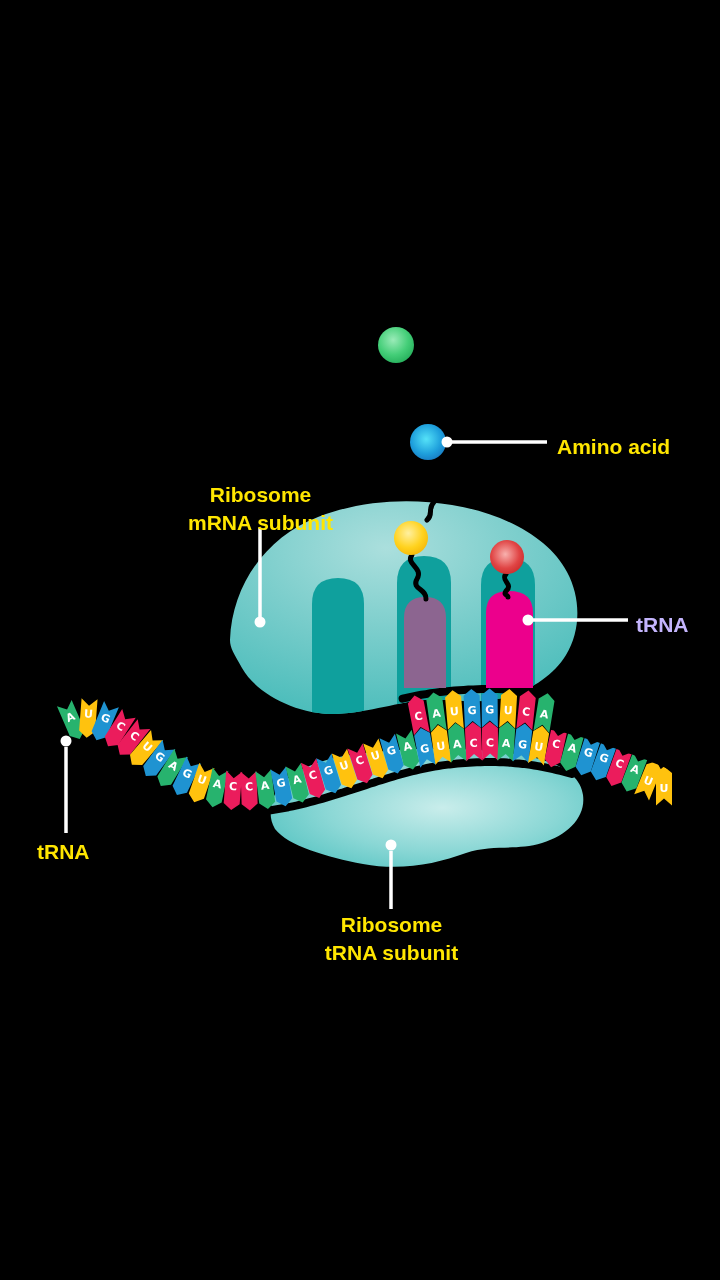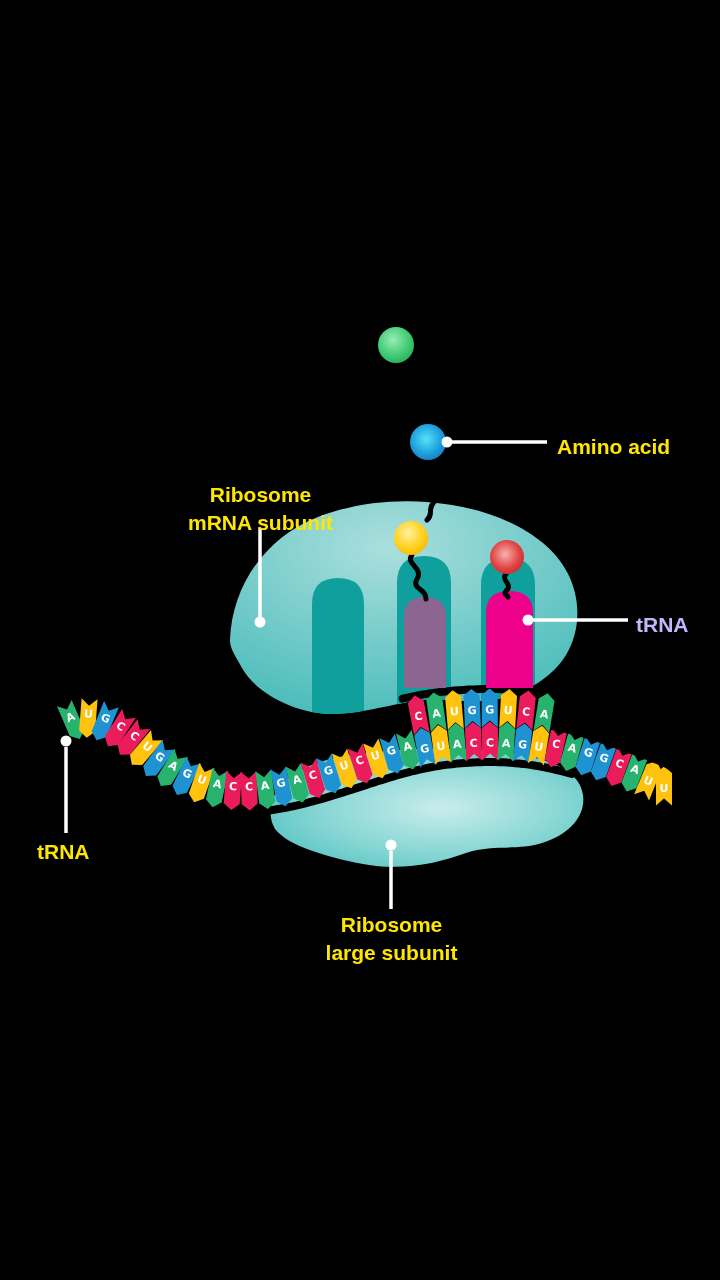--- a/index.html
+++ b/index.html
@@ -318,16 +318,16 @@
   <div>Ribosome</div>
   <div>mRNA subunit</div>
 </div>
 
 <div class="lbl" style="left: 636px; top: 611px; color: #c4b5fd;">tRNA</div>
 
 <div class="lbl" style="left: 37px; top: 838px; color: rgb(255, 230, 0);">tRNA</div>
 
 <div class="lbl center" style="left: 299px; top: 911px; width: 185px; color: rgb(255, 230, 0);">
   <div>Ribosome</div>
-  <div>large subunit</div>
+  <div>tRNA subunit</div>
 </div>
 
 </div>
 
 </body></html>

